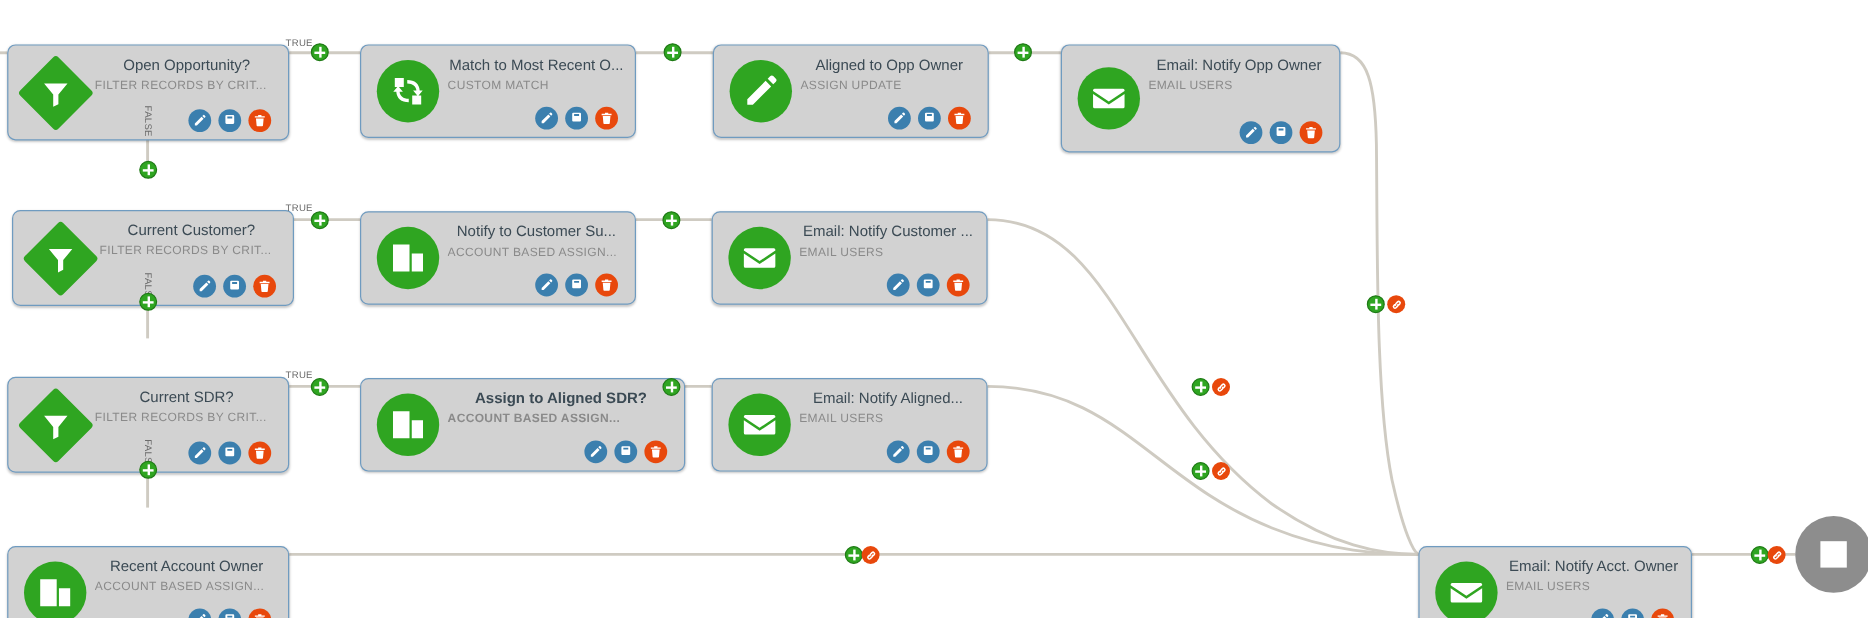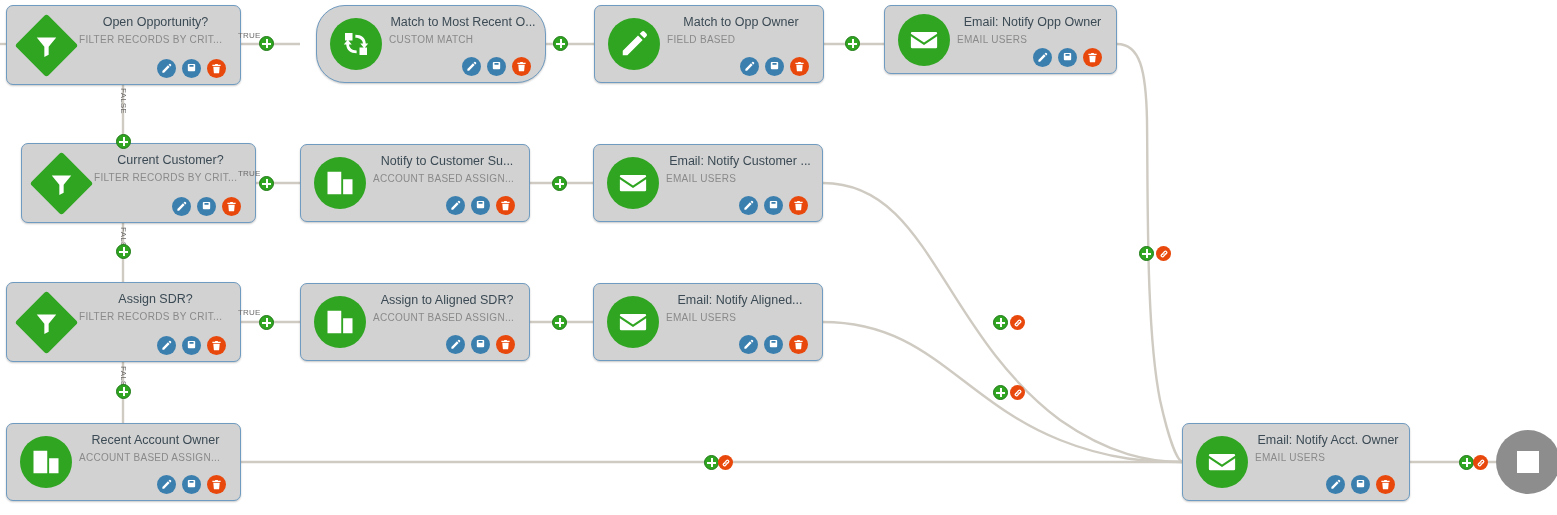--- a/index.html
+++ b/index.html
@@ -28,20 +28,21 @@
   }
 
   
   .node {
     position: absolute;
     box-sizing: border-box;
     background: #d2d2d2;
     border: 1px solid #6f9bc0;
     border-radius: 7px;
     box-shadow: 0 1px 2px rgba(0,0,0,0.22);
+    margin-top: 32px;
   }
   .node-icon {
     position: absolute;
     left: 12px;
     top: 50%;
     transform: translateY(-50%);
     width: 54px;
     height: 54px;
     display: flex;
     align-items: center;
@@ -213,21 +214,21 @@
               <path fill="#ffffff" d="M6 2 H18 A2 2 0 0 1 20 4 V16 A2 2 0 0 1 18 18 H6 A2 2 0 0 1 4 16 V4 A2 2 0 0 1 6 2 Z M7.5 4.5 V8 H16.5 V4.5 Z"></path>
             </svg>
           </div>
           <div class="act" style="background: rgb(232, 72, 12);">
             <svg width="11" height="11" viewBox="0 0 24 24">
               <path fill="#ffffff" d="M9 2 H15 V4 H21 V6.5 H3 V4 H9 Z M5 8 H19 L17.8 21 A1.5 1.5 0 0 1 16.3 22.4 H7.7 A1.5 1.5 0 0 1 6.2 21 Z M8.5 10.5 H15.5 V12.5 H8.5 Z"></path>
             </svg>
           </div>
         </div>
       </div>
-      <div class="node" style="left: 316px; top: 5px; width: 230px; height: 78px; border-radius: 29px;">
+      <div class="node" style="left: 300px; top: 5px; width: 230px; height: 78px;">
         <div class="node-icon">
           <div class="circle-icon">
             <svg width="30" height="30" viewBox="0 0 24 24">
               <path fill="#ffffff" d="M3.2 3.2 H9.2 V9.2 H3.2 Z M14.8 14.8 H20.8 V20.8 H14.8 Z M11.5 4.6 C16.5 4.6 19.6 7.3 19.8 11.6 L21.8 11.6 L18.6 15.4 L15.4 11.6 L17.6 11.6 C17.4 8.9 15.2 6.9 11.5 6.9 Z M12.5 19.4 C7.5 19.4 4.4 16.7 4.2 12.4 L2.2 12.4 L5.4 8.6 L8.6 12.4 L6.4 12.4 C6.6 15.1 8.8 17.1 12.5 17.1 Z"></path>
             </svg>
           </div>
         </div>
         <div class="node-title">Match to Most Recent O...</div>
         <div class="node-sub">CUSTOM MATCH</div>
         <div class="node-actions">
@@ -249,41 +250,41 @@
         </div>
       </div>
       <div class="node" style="left: 594px; top: 5px; width: 230px; height: 78px;">
         <div class="node-icon">
           <div class="circle-icon">
             <svg width="30" height="30" viewBox="0 0 24 24">
               <path fill="#ffffff" d="M3 17.3 L15.2 5.1 L18.9 8.8 L6.7 21 H3 Z M16.6 3.7 L18.2 2.1 A1.6 1.6 0 0 1 20.5 2.1 L21.9 3.5 A1.6 1.6 0 0 1 21.9 5.8 L20.3 7.4 Z"></path>
             </svg>
           </div>
         </div>
-        <div class="node-title">Match to Opp Owner</div>
-        <div class="node-sub">FIELD BASED</div>
-        <div class="node-actions">
-          <div class="act" style="background: rgb(59, 127, 174);">
-            <svg width="11" height="11" viewBox="0 0 24 24">
-              <path fill="#ffffff" d="M3 17.3 L15.2 5.1 L18.9 8.8 L6.7 21 H3 Z M16.6 3.7 L18.2 2.1 A1.6 1.6 0 0 1 20.5 2.1 L21.9 3.5 A1.6 1.6 0 0 1 21.9 5.8 L20.3 7.4 Z"></path>
-            </svg>
-          </div>
-          <div class="act" style="background: rgb(59, 127, 174);">
-            <svg width="11" height="11" viewBox="0 0 24 24">
-              <path fill="#ffffff" d="M6 2 H18 A2 2 0 0 1 20 4 V16 A2 2 0 0 1 18 18 H6 A2 2 0 0 1 4 16 V4 A2 2 0 0 1 6 2 Z M7.5 4.5 V8 H16.5 V4.5 Z"></path>
-            </svg>
-          </div>
-          <div class="act" style="background: rgb(232, 72, 12);">
-            <svg width="11" height="11" viewBox="0 0 24 24">
-              <path fill="#ffffff" d="M9 2 H15 V4 H21 V6.5 H3 V4 H9 Z M5 8 H19 L17.8 21 A1.5 1.5 0 0 1 16.3 22.4 H7.7 A1.5 1.5 0 0 1 6.2 21 Z M8.5 10.5 H15.5 V12.5 H8.5 Z"></path>
-            </svg>
-          </div>
-        </div>
-      </div>
-      <div class="node" style="left: 884px; top: 5px; width: 233px; height: 69px;">
+        <div class="node-title">Aligned to Opp Owner</div>
+        <div class="node-sub">ASSIGN UPDATE</div>
+        <div class="node-actions">
+          <div class="act" style="background: rgb(59, 127, 174);">
+            <svg width="11" height="11" viewBox="0 0 24 24">
+              <path fill="#ffffff" d="M3 17.3 L15.2 5.1 L18.9 8.8 L6.7 21 H3 Z M16.6 3.7 L18.2 2.1 A1.6 1.6 0 0 1 20.5 2.1 L21.9 3.5 A1.6 1.6 0 0 1 21.9 5.8 L20.3 7.4 Z"></path>
+            </svg>
+          </div>
+          <div class="act" style="background: rgb(59, 127, 174);">
+            <svg width="11" height="11" viewBox="0 0 24 24">
+              <path fill="#ffffff" d="M6 2 H18 A2 2 0 0 1 20 4 V16 A2 2 0 0 1 18 18 H6 A2 2 0 0 1 4 16 V4 A2 2 0 0 1 6 2 Z M7.5 4.5 V8 H16.5 V4.5 Z"></path>
+            </svg>
+          </div>
+          <div class="act" style="background: rgb(232, 72, 12);">
+            <svg width="11" height="11" viewBox="0 0 24 24">
+              <path fill="#ffffff" d="M9 2 H15 V4 H21 V6.5 H3 V4 H9 Z M5 8 H19 L17.8 21 A1.5 1.5 0 0 1 16.3 22.4 H7.7 A1.5 1.5 0 0 1 6.2 21 Z M8.5 10.5 H15.5 V12.5 H8.5 Z"></path>
+            </svg>
+          </div>
+        </div>
+      </div>
+      <div class="node" style="left: 884px; top: 5px; width: 233px; height: 90px;">
         <div class="node-icon">
           <div class="circle-icon">
             <svg width="30" height="30" viewBox="0 0 24 24">
               <path fill="#ffffff" d="M2.5 5.5 H21.5 A1 1 0 0 1 22.5 6.5 V7 L12 14 L1.5 7 V6.5 A1 1 0 0 1 2.5 5.5 Z M1.5 9 L12 16 L22.5 9 V17.5 A1 1 0 0 1 21.5 18.5 H2.5 A1 1 0 0 1 1.5 17.5 Z"></path>
             </svg>
           </div>
         </div>
         <div class="node-title">Email: Notify Opp Owner</div>
         <div class="node-sub">EMAIL USERS</div>
         <div class="node-actions">
@@ -297,21 +298,21 @@
               <path fill="#ffffff" d="M6 2 H18 A2 2 0 0 1 20 4 V16 A2 2 0 0 1 18 18 H6 A2 2 0 0 1 4 16 V4 A2 2 0 0 1 6 2 Z M7.5 4.5 V8 H16.5 V4.5 Z"></path>
             </svg>
           </div>
           <div class="act" style="background: rgb(232, 72, 12);">
             <svg width="11" height="11" viewBox="0 0 24 24">
               <path fill="#ffffff" d="M9 2 H15 V4 H21 V6.5 H3 V4 H9 Z M5 8 H19 L17.8 21 A1.5 1.5 0 0 1 16.3 22.4 H7.7 A1.5 1.5 0 0 1 6.2 21 Z M8.5 10.5 H15.5 V12.5 H8.5 Z"></path>
             </svg>
           </div>
         </div>
       </div>
-      <div class="node" style="left: 21px; top: 143px; width: 235px; height: 80px;">
+      <div class="node" style="left: 10px; top: 143px; width: 235px; height: 80px;">
         <div class="node-icon">
           <div class="diamond-icon">
             <svg width="26" height="26" viewBox="0 0 24 24">
               <path fill="#ffffff" d="M3 4 H21 L14 12.5 V20 L10 22 V12.5 Z"></path>
             </svg>
           </div>
         </div>
         <div class="node-title">Current Customer?</div>
         <div class="node-sub">FILTER RECORDS BY CRIT...</div>
         <div class="node-actions">
@@ -389,41 +390,41 @@
         </div>
       </div>
       <div class="node" style="left: 6px; top: 282px; width: 235px; height: 80px;">
         <div class="node-icon">
           <div class="diamond-icon">
             <svg width="26" height="26" viewBox="0 0 24 24">
               <path fill="#ffffff" d="M3 4 H21 L14 12.5 V20 L10 22 V12.5 Z"></path>
             </svg>
           </div>
         </div>
-        <div class="node-title">Assign SDR?</div>
+        <div class="node-title">Current SDR?</div>
         <div class="node-sub">FILTER RECORDS BY CRIT...</div>
         <div class="node-actions">
           <div class="act" style="background: rgb(59, 127, 174);">
             <svg width="11" height="11" viewBox="0 0 24 24">
               <path fill="#ffffff" d="M3 17.3 L15.2 5.1 L18.9 8.8 L6.7 21 H3 Z M16.6 3.7 L18.2 2.1 A1.6 1.6 0 0 1 20.5 2.1 L21.9 3.5 A1.6 1.6 0 0 1 21.9 5.8 L20.3 7.4 Z"></path>
             </svg>
           </div>
           <div class="act" style="background: rgb(59, 127, 174);">
             <svg width="11" height="11" viewBox="0 0 24 24">
               <path fill="#ffffff" d="M6 2 H18 A2 2 0 0 1 20 4 V16 A2 2 0 0 1 18 18 H6 A2 2 0 0 1 4 16 V4 A2 2 0 0 1 6 2 Z M7.5 4.5 V8 H16.5 V4.5 Z"></path>
             </svg>
           </div>
           <div class="act" style="background: rgb(232, 72, 12);">
             <svg width="11" height="11" viewBox="0 0 24 24">
               <path fill="#ffffff" d="M9 2 H15 V4 H21 V6.5 H3 V4 H9 Z M5 8 H19 L17.8 21 A1.5 1.5 0 0 1 16.3 22.4 H7.7 A1.5 1.5 0 0 1 6.2 21 Z M8.5 10.5 H15.5 V12.5 H8.5 Z"></path>
             </svg>
           </div>
         </div>
       </div>
-      <div class="node" style="left: 300px; top: 283px; width: 230px; height: 78px;">
+      <div class="node" style="left: 300px; top: 283px; width: 271px; height: 78px; font-weight: bold;">
         <div class="node-icon">
           <div class="circle-icon">
             <svg width="30" height="30" viewBox="0 0 24 24">
               <path fill="#ffffff" d="M2 3 H13 V21 H2 Z M14.5 9 H22 V21 H14.5 Z"></path>
             </svg>
           </div>
         </div>
         <div class="node-title">Assign to Aligned SDR?</div>
         <div class="node-sub">ACCOUNT BASED ASSIGN...</div>
         <div class="node-actions">

